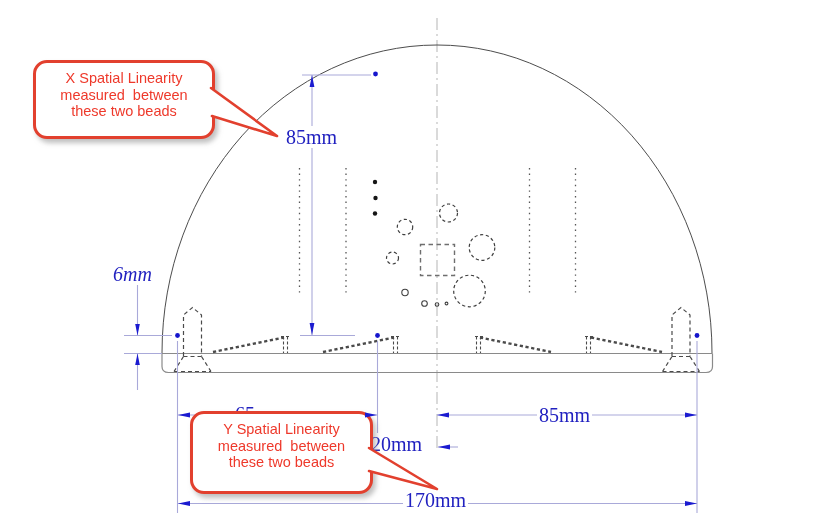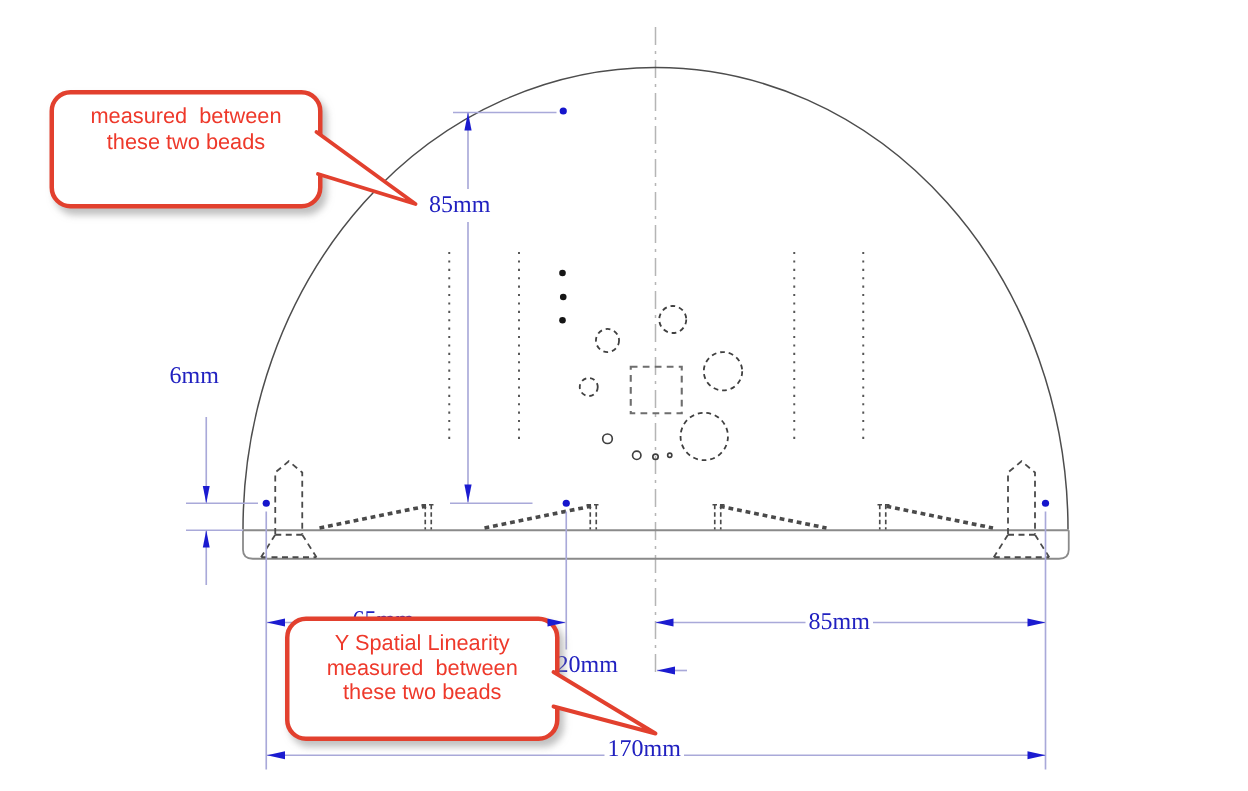--- a/index.html
+++ b/index.html
@@ -31,21 +31,21 @@
   .dash-circle{stroke:#3f3f3f;fill:none;stroke-width:1.2;stroke-dasharray:3.2 2.6;}
   .thin-circle{stroke:#3f3f3f;fill:none;stroke-width:1.1;}
   .dash-square{stroke:#6e6e6e;fill:none;stroke-width:1.4;stroke-dasharray:4.5 3.5;}
   .cline{stroke:var(--centerline);fill:none;stroke-width:1;stroke-dasharray:12 4 2 4;}
   .dimline{stroke:var(--dim-line);fill:none;stroke-width:1.1;}
   .arrow{fill:var(--accent-blue);stroke:none;}
   .bead{fill:#1515cc;stroke:none;}
   .blackdot{fill:#151515;stroke:none;}
   .dim-label{
     position:absolute;z-index:1;color:var(--dim-text);background:var(--background);
-    font-family:"Liberation Serif","DejaVu Serif",serif;font-size:16px;line-height:22px;
+    font-family:"Liberation Serif","DejaVu Serif",serif;font-size:20px;line-height:22px;
     padding:0 2px;white-space:nowrap;text-align:right;
   }
   .callout{
     position:absolute;z-index:2;background:#fff;border:3px solid var(--callout-red);
     border-radius:14px;box-shadow:3px 4px 5px rgba(140,140,140,.55);
     text-align:center;color:var(--callout-text);
     font-size:14.5px;line-height:16.5px;font-family:"Liberation Sans",sans-serif;
   }
   .callout .line{white-space:pre-wrap;}
   .tail-fill{fill:#fff;stroke:none;}
@@ -164,27 +164,28 @@
 
     <g>
       <circle class="bead" cx="375.5" cy="74" r="2.4"></circle>
       <circle class="bead" cx="177.5" cy="335.5" r="2.4"></circle>
       <circle class="bead" cx="377.5" cy="335.5" r="2.4"></circle>
       <circle class="bead" cx="697" cy="335.5" r="2.4"></circle>
     </g>
   </svg>
 
   <div class="dim-label" style="left:284px;top:126px;">85mm</div>
-  <div class="dim-label" style="left:111px;top:240px;">6mm</div>
+  <div class="dim-label" style="left:111px;top:263px;font-style:italic;">6mm</div>
   <div class="dim-label" style="left:233px;top:403px;">65mm</div>
   <div class="dim-label" style="left:369px;top:433px;">20mm</div>
   <div class="dim-label" style="left:537px;top:404px;">85mm</div>
   <div class="dim-label" style="left:403px;top:489px;">170mm</div>
 
   <div class="callout" style="left:33px;top:60px;width:176px;height:66px;padding-top:7px;">
+    <div class="line">X Spatial Linearity</div>
     <div class="line">measured  between</div>
     <div class="line">these two beads</div>
   </div>
 
   <div class="callout" style="left:190px;top:411px;width:177px;height:70px;padding-top:7px;">
     <div class="line">Y Spatial Linearity</div>
     <div class="line">measured  between</div>
     <div class="line">these two beads</div>
   </div>
 

